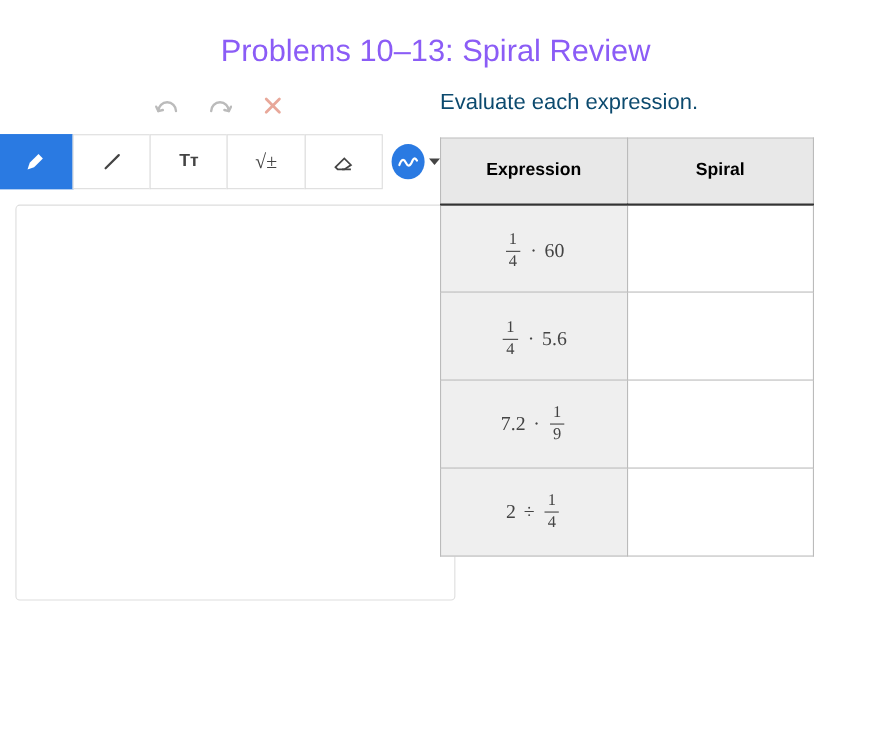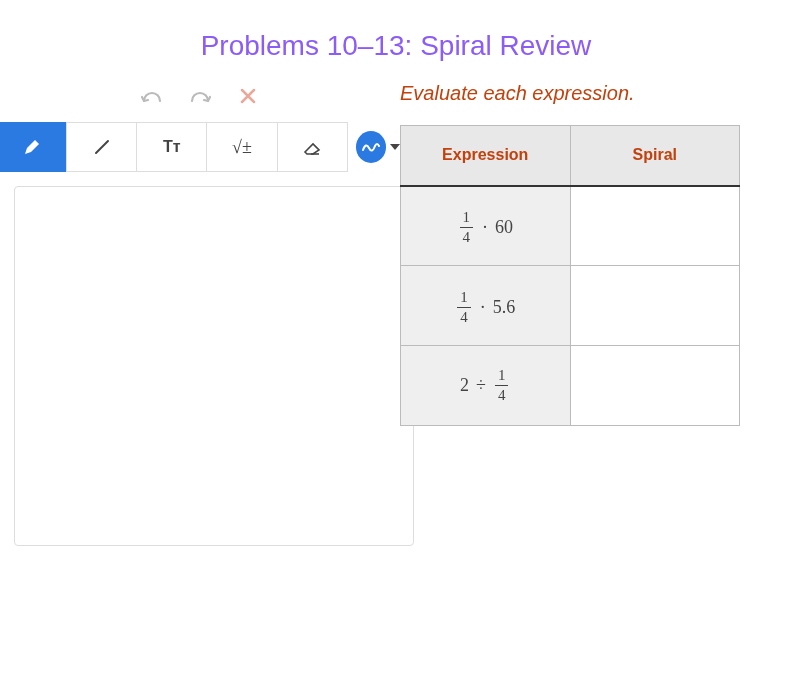--- a/index.html
+++ b/index.html
@@ -26,24 +26,23 @@
     .left-col {
       width: 400px;
       padding-left: 0;
     }
     .right-col {
       flex: 1;
       padding-right: 10px;
     }
     .instruction {
       font-size: 20px;
-      color: #c2410c;
+      color: #0c4a6e;
       margin-bottom: 20px;
       padding-left: 0;
-      font-style: italic;
     }
     
     .history-row {
       display: flex;
       justify-content: flex-start;
       gap: 24px;
       padding-left: 140px;
       margin-bottom: 12px;
       align-items: center;
       height: 28px;
@@ -120,21 +119,21 @@
     table.expr-table th, table.expr-table td {
       border: 1px solid #bbb;
       text-align: center;
       vertical-align: middle;
     }
     table.expr-table th {
       background: #e8e8e8;
       font-weight: 600;
       font-size: 16px;
       height: 60px;
-      color: #c2410c;
+      color: #000000;
     }
     table.expr-table thead tr {
       border-bottom: 2px solid #333;
     }
     table.expr-table td {
       height: 80px;
       font-family: "Times New Roman", serif;
       font-size: 18px;
       color: #444;
     }
@@ -269,20 +268,33 @@
                 </span>
               <span class="dot">·</span>
               <span>5.6</span>
             </span>
           </td>
           <td class="value-cell"></td>
         </tr>
         <tr>
           <td class="expr-cell">
             <span class="expr-line">
+              <span>7.2</span>
+              <span class="dot">·</span>
+              <span class="frac">
+                  <span class="num">1</span>
+                  <span class="den">9</span>
+                </span>
+            </span>
+          </td>
+          <td class="value-cell"></td>
+        </tr>
+        <tr>
+          <td class="expr-cell">
+            <span class="expr-line">
               <span>2</span>
               <span class="dot">÷</span>
               <span class="frac">
                   <span class="num">1</span>
                   <span class="den">4</span>
                 </span>
             </span>
           </td>
           <td class="value-cell"></td>
         </tr>

